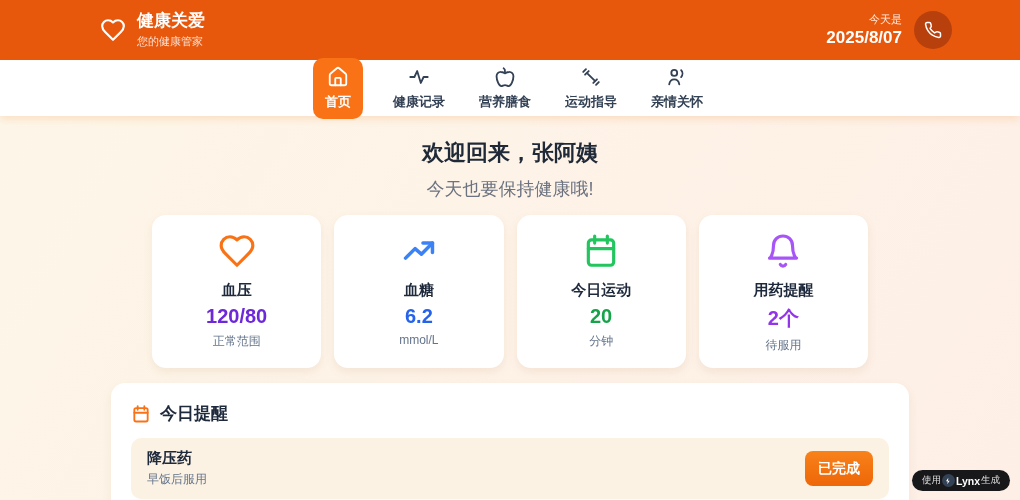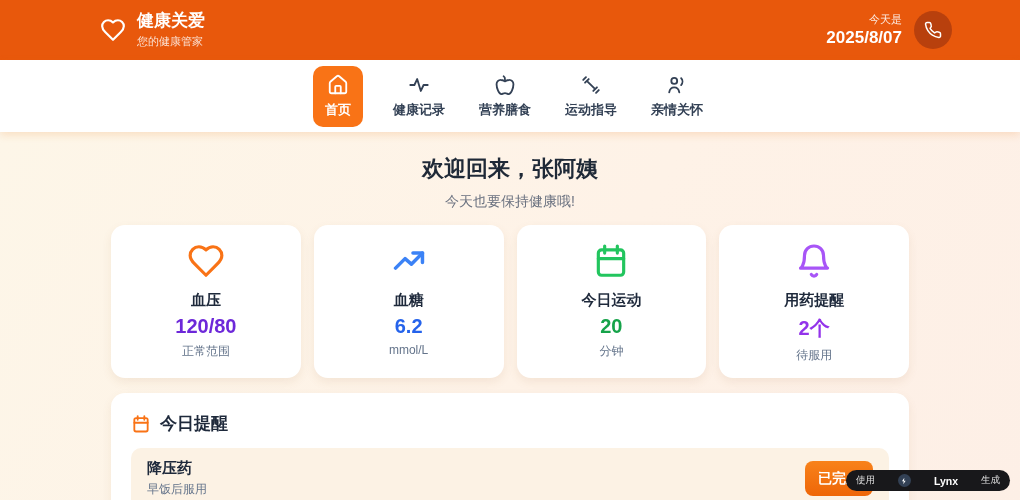--- a/index.html
+++ b/index.html
@@ -16,34 +16,34 @@
   .brand-sub { font-size:11px; color:rgba(255,255,255,.82); margin-top:2px; }
   .header-right { margin-left:auto; display:flex; align-items:center; gap:12px; }
   .date-box { text-align:right; }
   .date-label { font-size:11px; color:rgba(255,255,255,.88);font-family:Liberation Serif, serif; }
   .date-value { font-size:17px; font-weight:bold; margin-top:1px; }
   .phone-btn { width:38px; height:38px; border-radius:50%; background:#b8400d; border:none;
     display:flex; align-items:center; justify-content:center; cursor:pointer; }
   .phone-btn svg { width:18px; height:18px; }
 
   
-  .nav { height:72px; background:#ffffff; display:flex; align-items:center; justify-content:center;
+  .nav { height:56px; background:#ffffff; display:flex; align-items:center; justify-content:center;
     gap:26px; flex:0 0 auto; box-shadow:0 3px 8px rgba(232,120,30,.18); position:relative; z-index:2; }
   .tab { display:flex; flex-direction:column; align-items:center; gap:5px;
     font-size:13px; color:#334155; background:none; border:none; cursor:pointer;
     padding:6px 4px; border-radius:10px; font-weight:bold; }
   .tab svg { width:22px; height:22px; }
   .tab.active { background:#f97316; color:#fff; padding:8px 12px; }
 
   
   .main { flex:1 1 auto; background:linear-gradient(120deg,#fdf6e8 0%,#fef2e7 55%,#fdefe6 100%); }
   .welcome-title { text-align:center; font-size:22px; font-weight:bold; color:#1f2937; margin-top:22px; }
-  .welcome-sub { text-align:center; font-size:14px; color:#6b7280; margin-top:9px; }
-
-  .cards { width:798px; margin:14px auto 0; display:grid; grid-template-columns:repeat(4,1fr); gap:13px; }
+  .welcome-sub { text-align:center; font-size:18px; color:#6b7280; margin-top:9px; }
+
+  .cards { width:716px; margin:14px auto 0; display:grid; grid-template-columns:repeat(4,1fr); gap:13px; }
   .card { background:#fff; border-radius:14px; text-align:center; padding:17px 8px 14px;
     box-shadow:0 4px 10px rgba(160,110,60,.10); cursor:pointer; }
   .card svg { width:38px; height:38px; }
   .stat-title { font-size:15px; font-weight:bold; color:#1e293b; margin-top:7px; }
   .stat-value { font-size:20px; font-weight:bold; margin-top:5px; }
   .stat-unit { font-size:12px; color:#64748b; margin-top:5px; }
   .stat--orange svg { color:#f97316; } .stat--orange .stat-value { color:#6d28d9; }
   .stat--blue   svg { color:#3b82f6; } .stat--blue   .stat-value { color:#2563eb; }
   .stat--green  svg { color:#22c55e; } .stat--green  .stat-value { color:#16a34a; }
   .stat--purple svg { color:#a855f7; } .stat--purple .stat-value { color:#9333ea; }
@@ -57,21 +57,21 @@
     display:flex; align-items:center; }
   .rem-row--warm { background:#fcf2e4; }
   .rem-name { font-size:15px; font-weight:bold; color:#1e293b; }
   .rem-note { font-size:12px; color:#64748b; margin-top:3px; }
   .rem-btn { margin-left:auto; min-width:64px; height:35px; border:none; border-radius:8px;
     background:linear-gradient(180deg,#f8821a,#ee6608); color:#fff; font-size:14px;
     font-weight:bold; cursor:pointer; padding:0 13px; }
 
   
   .lynx-badge { position:absolute; right:10px; bottom:9px; background:#18181b; color:#fff;
-    border-radius:999px; display:flex; align-items:center; gap:23px; padding:4px 10px;
+    border-radius:999px; display:flex; align-items:center; gap:1px; padding:4px 10px;
     font-size:10px; cursor:pointer; z-index:5; }
   .lynx-logo { width:13px; height:13px; border-radius:50%; background:#334155;
     display:flex; align-items:center; justify-content:center; }
   .lynx-logo svg { width:8px; height:8px; }
   .lynx-brand { font-weight:bold; font-size:10.5px; }
   .lynx-dim { color:rgba(255,255,255,.85); font-size:9.5px; }
 </style>
 </head>
 <body>
 

